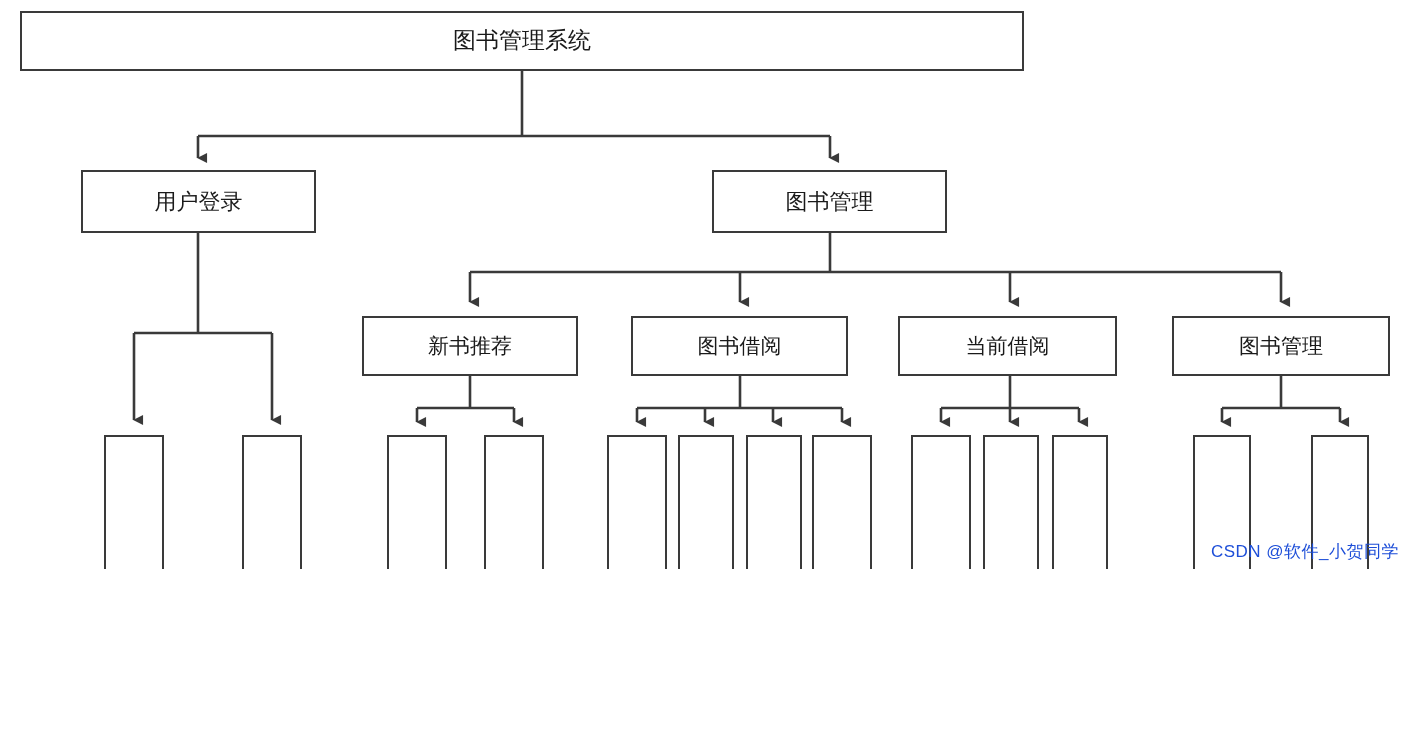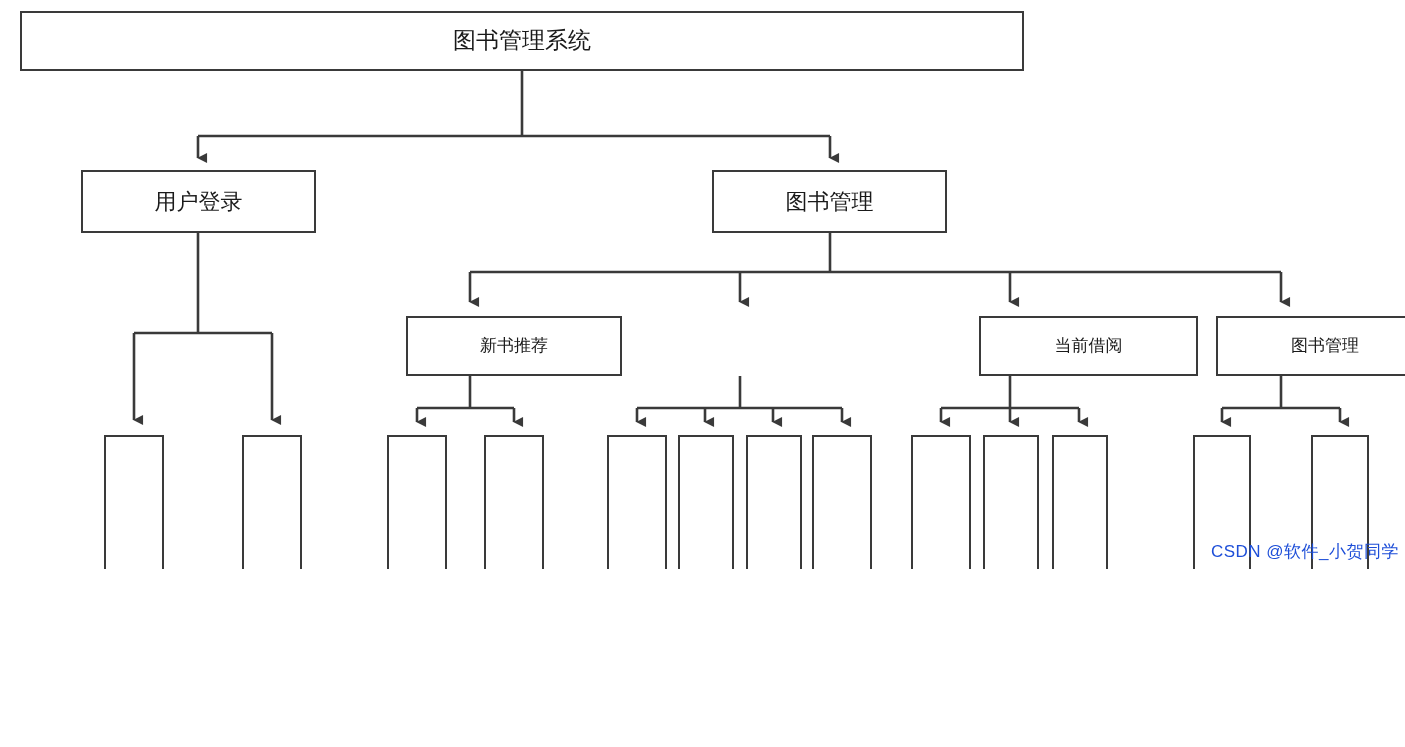--- a/index.html
+++ b/index.html
@@ -35,22 +35,21 @@
     justify-content: center;
     color: #1a1a1a;
   }
   .node.root {
     font-size: 23px;
   }
   .node.level2 {
     font-size: 22px;
   }
   .node.level3 {
-    font-size: 17px;
-    margin-left: 44px;
+    font-size: 21px;
   }
   .node.leaf {
     font-size: 21px;
     padding: 6px 0;
   }
   .node .label {
     line-height: 1.18;
     white-space: nowrap;
   }
   .node.leaf .label {
@@ -136,21 +135,24 @@
   <div class="node level2" style="left:81px; top:170px; width:235px; height:63px;">
     <span class="label">用户登录</span>
   </div>
   <div class="node level2" style="left:712px; top:170px; width:235px; height:63px;">
     <span class="label">图书管理</span>
   </div>
 
   <div class="node level3" style="left:362px; top:316px; width:216px; height:60px;">
     <span class="label">新书推荐</span>
   </div>
-  <div class="node level3" style="left:935px; top:316px; width:219px; height:60px;">
+  <div class="node level3" style="left:631px; top:316px; width:217px; height:60px;">
+    <span class="label">图书借阅</span>
+  </div>
+  <div class="node level3" style="left:898px; top:316px; width:219px; height:60px;">
     <span class="label">当前借阅</span>
   </div>
   <div class="node level3" style="left:1172px; top:316px; width:218px; height:60px;">
     <span class="label">图书管理</span>
   </div>
 
   <div class="node leaf" style="left:104px; top:435px; width:60px; height:300px;">
     <span class="label">用户登录</span>
   </div>
   <div class="node leaf" style="left:242px; top:435px; width:60px; height:300px;">

